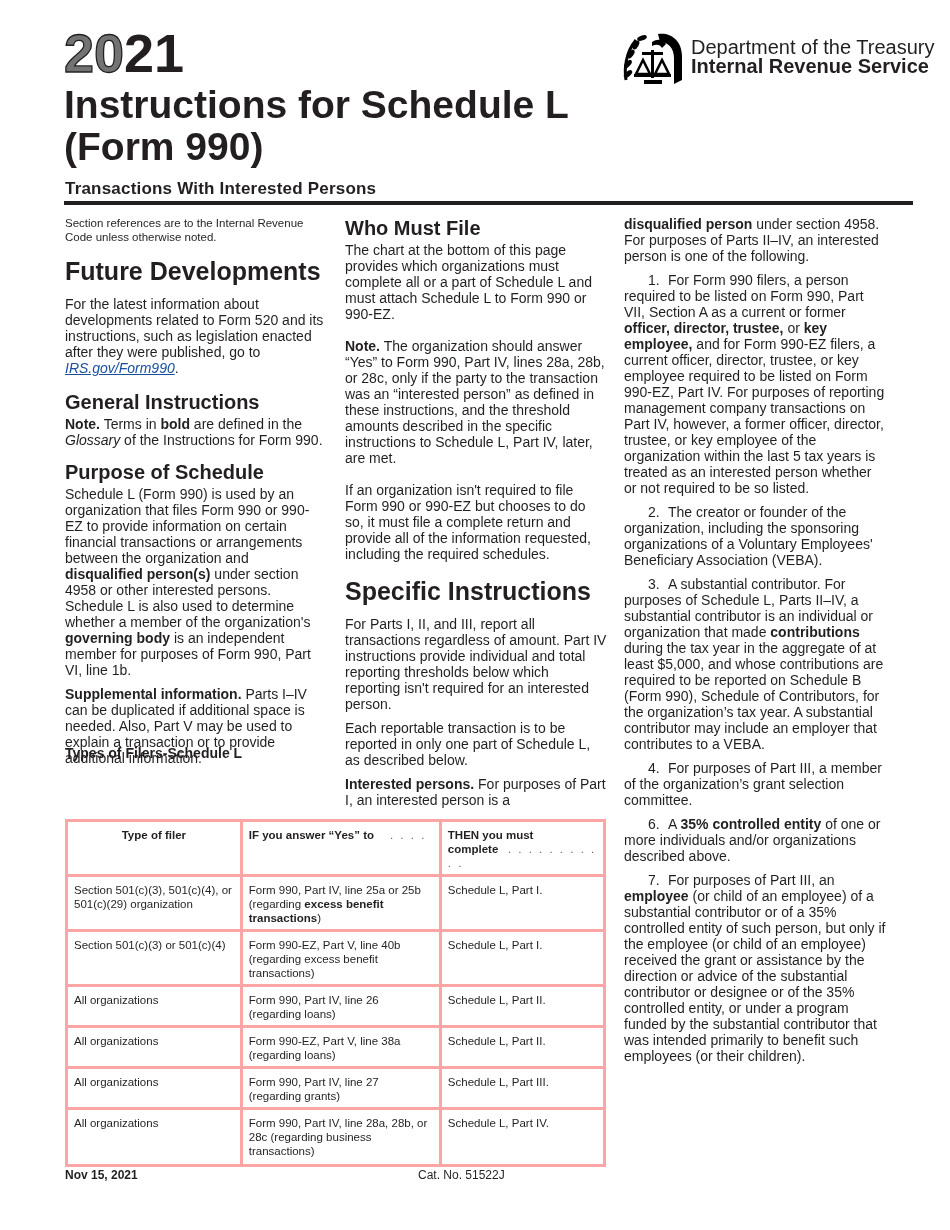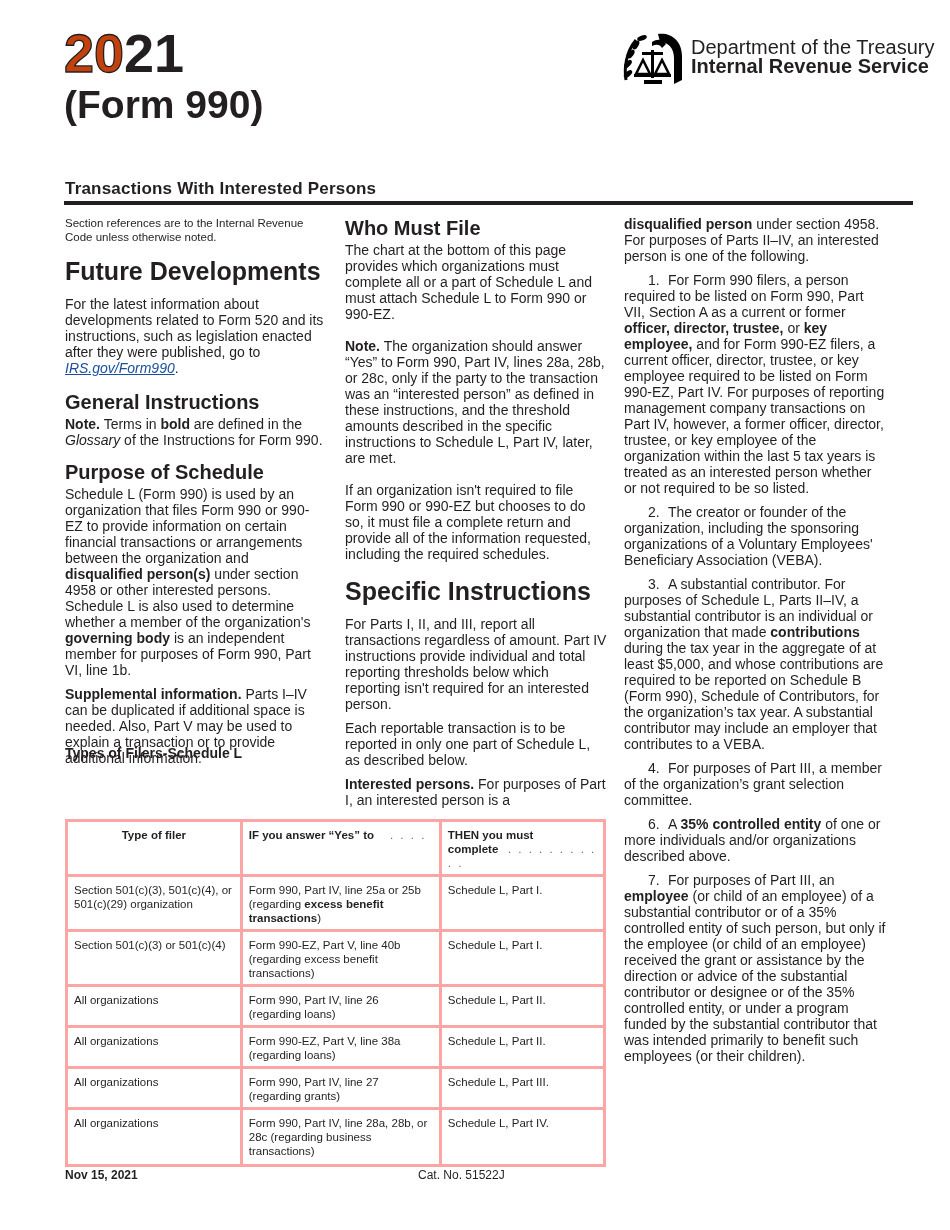--- a/index.html
+++ b/index.html
@@ -1,21 +1,21 @@
 <!DOCTYPE html>
 <html><head>
 <meta charset="utf-8">
 <style>
   * { box-sizing: border-box; margin: 0; padding: 0; }
   html, body { width: 950px; height: 1230px; background: #ffffff; }
   body { position: relative; font-family: "Liberation Sans", sans-serif; color: #231f20; overflow: hidden; }
   .abs { position: absolute; }
 
   .year { left: 64px; top: 26px; font-size: 54px; font-weight: bold; line-height: 54px; letter-spacing: 0px; }
-  .year .outline { color: #c2410c; -webkit-text-stroke: 1.3px #231f20; }
+  .year .outline { color: #737373; -webkit-text-stroke: 1.3px #231f20; }
   .year .solid { color: #231f20; }
 
   .title { left: 64px; top: 84px; font-size: 39px; font-weight: bold; line-height: 42px; width: 560px; }
   .subtitle { left: 65px; top: 179px; font-size: 17px; font-weight: bold; letter-spacing: 0.2px; }
   .rule { left: 64px; top: 201px; width: 849px; height: 4px; background: #231f20; }
 
   .logo { left: 622px; top: 30px; width: 64px; height: 56px; }
   .agency { left: 691px; top: 38px; font-size: 20px; line-height: 19px; }
   .agency .b { font-weight: bold; }
 
@@ -54,20 +54,21 @@
   .footer-cat { left: 418px; top: 1168px; font-size: 12px; }
 </style>
 </head>
 <body>
 
 <div class="abs year">
   <span class="outline">20</span><span class="solid">21</span>
 </div>
 
 <div class="abs title">
+  <div>Instructions for Schedule L</div>
   <div>(Form 990)</div>
 </div>
 
 <div class="abs subtitle">Transactions With Interested Persons</div>
 <div class="abs rule"></div>
 
 <div class="abs logo">
   <svg width="64" height="56" viewBox="0 0 64 56">
 
     <path d="M4 50 C2 38 4 22 14 10" stroke="#000" stroke-width="3" fill="none"></path>

